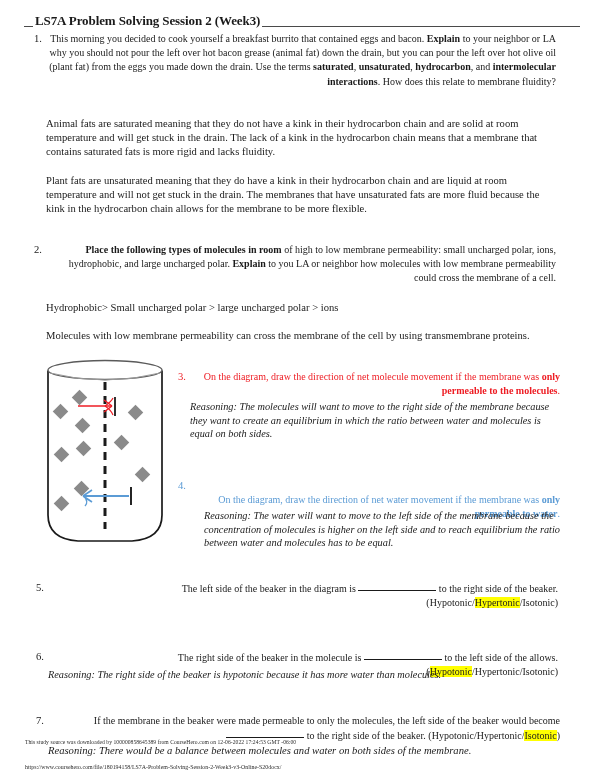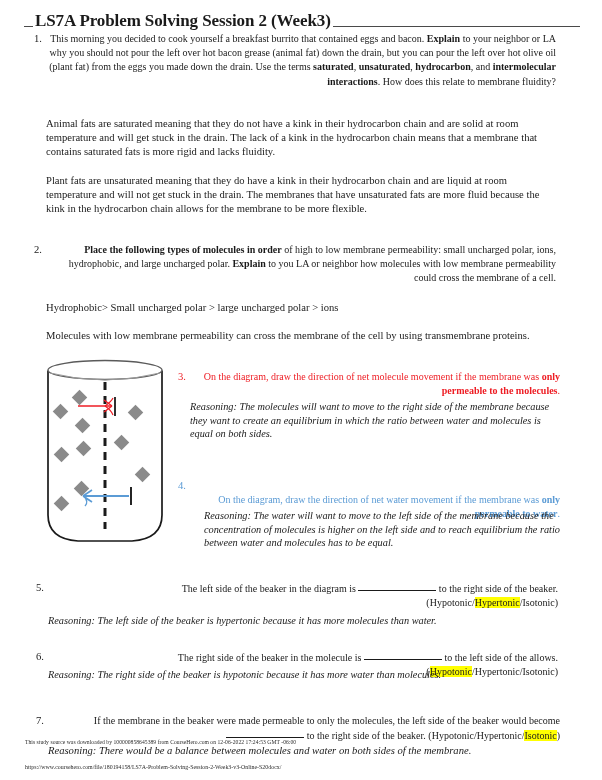--- a/index.html
+++ b/index.html
@@ -35,21 +35,21 @@
     left: 0;
     top: 13px;
     width: 556px;
     height: 1px;
     background: #4a4a4a;
   }
   .doc-title {
     position: absolute;
     left: 9px;
     top: 0px;
-    font-size: 17px;
+    font-size: 13px;
     font-weight: bold;
     letter-spacing: -0.1px;
     background: #ffffff;
     padding: 0 2px 0 2px;
     white-space: nowrap;
     line-height: 15px;
   }
 
   
   .q {
@@ -134,21 +134,21 @@
   <div class="qnum" style="left:26px; top:32px; width:16px;">1.</div>
   <div class="q" style="left:46px; top:32px; width:510px;">
     <span>This morning you decided to cook yourself a breakfast burrito that contained eggs and bacon. </span><b>Explain</b><span> to your neighbor or LA why you should not pour the left over hot bacon grease (animal fat) down the drain, but you can pour the left over hot olive oil (plant fat) from the eggs you made down the drain. Use the terms </span><b>saturated</b><span>, </span><b>unsaturated</b><span>, </span><b>hydrocarbon</b><span>, and </span><b>intermolecular interactions</b><span>. How does this relate to membrane fluidity?</span>
   </div>
 
   <div class="ans" style="left:46px; top:117px; width:512px;">Animal fats are saturated meaning that they do not have a kink in their hydrocarbon chain and are solid at room temperature and will get stuck in the drain. The lack of a kink in the hydrocarbon chain means that a membrane that contains saturated fats is more rigid and lacks fluidity.</div>
   <div class="ans" style="left:46px; top:174px; width:512px;">Plant fats are unsaturated meaning that they do have a kink in their hydrocarbon chain and are liquid at room temperature and will not get stuck in the drain. The membranes that have unsaturated fats are more fluid because the kink in the hydrocarbon chain allows for the membrane to be more flexible.</div>
 
   <div class="qnum" style="left:26px; top:243px; width:16px;">2.</div>
   <div class="q" style="left:46px; top:243px; width:510px;">
-    <b>Place the following types of molecules in order</b><span> of high to low membrane permeability: small uncharged polar, ions, hydrophobic, and large uncharged polar. </span><b>Explain</b><span> to you LA or neighbor how molecules with low membrane permeability could cross the membrane of a cell.</span>
+    <b>Place the following types of molecules in room</b><span> of high to low membrane permeability: small uncharged polar, ions, hydrophobic, and large uncharged polar. </span><b>Explain</b><span> to you LA or neighbor how molecules with low membrane permeability could cross the membrane of a cell.</span>
   </div>
 
   <div class="ans" style="left:46px; top:301px; width:512px;">Hydrophobic&gt; Small uncharged polar &gt; large uncharged polar &gt; ions</div>
   <div class="ans" style="left:46px; top:329px; width:500px;">Molecules with low membrane permeability can cross the membrane of the cell by using transmembrane proteins.</div>
 
   <div class="diagram">
     <svg width="126" height="188" viewBox="0 0 126 188" xmlns="http://www.w3.org/2000/svg">
 
       <path d="M6 14 L6 158 Q6 182 36 184 L90 184 Q120 182 120 158 L120 14" fill="#ffffff" stroke="#1a1a1a" stroke-width="1.7" stroke-linecap="round"></path>
 
@@ -202,21 +202,20 @@
   <div class="q blue" style="left:190px; top:493px; width:370px;">
     <span>On the diagram, draw the direction of net water movement if the membrane was </span><b>only permeable to water</b><span>.</span>
   </div>
   <div class="reason" style="left:204px; top:509px; width:378px;">Reasoning: The water will want to move to the left side of the membrane because the concentration of molecules is higher on the left side and to reach equilibrium the ratio between water and molecules has to be equal.</div>
 
   <div class="qnum" style="left:28px; top:581px; width:16px;">5.</div>
   <div class="q" style="left:48px; top:581px; width:510px;">
     <span>The left side of the beaker in the diagram is </span><span class="blank"></span><span> to the right side of the beaker.</span><br>
     <span>(</span><span>Hypotonic</span><span>/</span><span class="hl">Hypertonic</span><span>/</span><span>Isotonic</span><span>)</span>
   </div>
-  <div class="reason" style="left:48px; top:614px; width:520px;">Reasoning: The left side of the beaker is hypertonic because it has more molecules than water.</div>
 
   <div class="qnum" style="left:28px; top:650px; width:16px;">6.</div>
   <div class="q" style="left:48px; top:650px; width:510px;">
     <span>The right side of the beaker in the molecule is </span><span class="blank"></span><span> to the left side of the allows.</span><br>
     <span>(</span><span class="hl">Hypotonic</span><span>/</span><span>Hypertonic</span><span>/</span><span>Isotonic</span><span>)</span>
   </div>
   <div class="reason" style="left:48px; top:668px; width:520px;">Reasoning: The right side of the beaker is hypotonic because it has more water than molecules.</div>
 
   <div class="qnum" style="left:28px; top:714px; width:16px;">7.</div>
   <div class="q" style="left:46px; top:714px; width:514px;">

